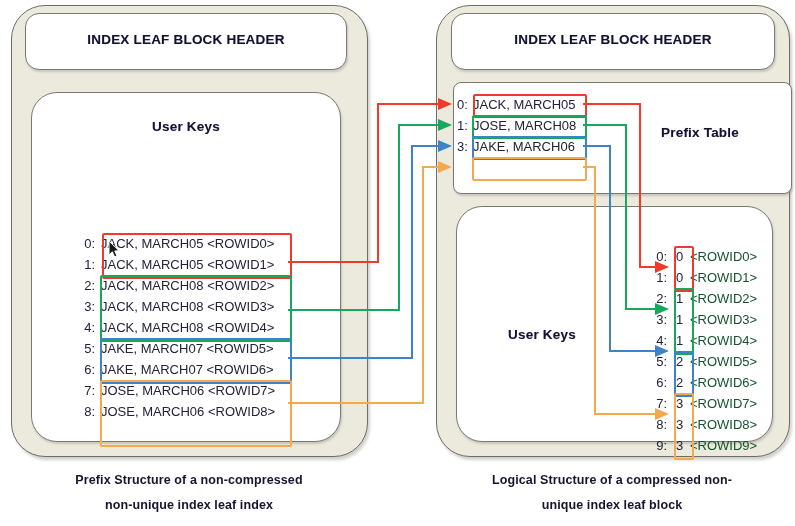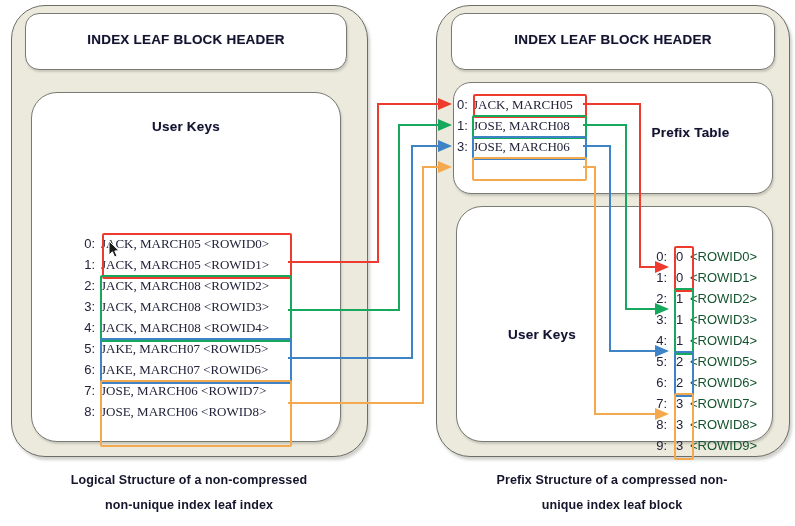--- a/index.html
+++ b/index.html
@@ -26,21 +26,21 @@
     position:absolute;
     background:#ffffff;
     border:1.4px solid #7a7a74;
     border-radius:14px;
     box-shadow:1px 2px 2px rgba(120,120,110,.30);
   }
 
   #hdr-left  {left:24px;top:13px;width:320px;height:55px;}
   #body-left {left:30px;top:92px;width:308px;height:348px;border-radius:26px;}
   #hdr-right {left:450px;top:13px;width:322px;height:55px;}
-  #ptab-right{left:452px;top:82px;width:318px;height:110px;border-radius:18px;}
+  #ptab-right{left:452px;top:82px;width:318px;height:110px;border-radius:8px;padding-left:19px;}
   #body-right{left:455px;top:206px;width:315px;height:234px;border-radius:26px;}
 
   .box-title{
     position:absolute;left:0;right:0;text-align:center;
     font-weight:bold;letter-spacing:.2px;color:#13132b;
     text-shadow:0 0 1px rgba(90,90,160,.45);
   }
   #hdr-left .box-title,#hdr-right .box-title{top:18px;font-size:13.5px;}
   #body-left .box-title{top:26px;font-size:13.5px;}
   #ptab-right .box-title{top:42px;left:155px;right:0;font-size:13.5px;}
@@ -54,21 +54,21 @@
 
   .row{
     height:21px;line-height:21px;white-space:nowrap;
     font-size:13px;color:#22223a;position:relative;
   }
   .row .idx{display:inline-block;text-align:right;}
   #rows-left .row .idx{width:16px;}
   #rows-prefix .row .idx{width:10px;}
   #rows-right .row .idx{width:16px;}
   .row .sep{display:inline-block;width:6px;}
-  .row .val{display:inline-block;font-family:Liberation Serif, serif;}
+  .row .val{display:inline-block;}
   #rows-right .row .pfx{display:inline-block;width:13px;text-align:center;}
   #rows-right .row .rid{display:inline-block;margin-left:4px;color:#14532d;}
 
   
   .grp{position:absolute;border:2px solid transparent;border-radius:2px;pointer-events:none;}
 
   
   #links{position:absolute;left:0;top:0;width:795px;height:526px;}
 
   
@@ -120,21 +120,21 @@
     <div class="box-title">INDEX LEAF BLOCK HEADER</div>
   </div>
 
   <div class="inner" id="ptab-right">
     <div class="box-title">Prefix Table</div>
   </div>
 
   <div class="rows" id="rows-prefix">
     <div class="row"><span class="idx">0:</span><span class="sep"></span><span class="val">JACK, MARCH05</span></div>
     <div class="row"><span class="idx">1:</span><span class="sep"></span><span class="val">JOSE, MARCH08</span></div>
-    <div class="row"><span class="idx">3:</span><span class="sep"></span><span class="val">JOSE, MARCH06</span></div>
+    <div class="row"><span class="idx">3:</span><span class="sep"></span><span class="val">JAKE, MARCH06</span></div>
   </div>
 
   <div class="grp" style="left:472px;top:94px;width:110px;height:20px;border-color:#ee3b2e;"></div>
   <div class="grp" style="left:471px;top:115px;width:111px;height:20px;border-color:#16a85d;"></div>
   <div class="grp" style="left:471px;top:136px;width:111px;height:20px;border-color:#3d83c6;"></div>
   <div class="grp" style="left:471px;top:157px;width:111px;height:20px;border-color:#f5a94f;"></div>
 
   <div class="inner" id="body-right">
     <div class="box-title">User Keys</div>
   </div>
@@ -178,25 +178,25 @@
     <path fill="none" stroke="#3d83c6" stroke-width="2" d="M287,358 L411,358 L411,146 L449,146" marker-end="url(#ah-blue)"></path>
     <path fill="none" stroke="#f5a94f" stroke-width="2" d="M287,403 L422,403 L422,167 L449,167" marker-end="url(#ah-orange)"></path>
 
     <path fill="none" stroke="#ee3b2e" stroke-width="2" d="M582,104 L639,104 L639,267 L666,267" marker-end="url(#ah-red)"></path>
     <path fill="none" stroke="#16a85d" stroke-width="2" d="M582,125 L625,125 L625,309 L666,309" marker-end="url(#ah-green)"></path>
     <path fill="none" stroke="#3d83c6" stroke-width="2" d="M582,146 L609,146 L609,351 L666,351" marker-end="url(#ah-blue)"></path>
     <path fill="none" stroke="#f5a94f" stroke-width="2" d="M582,167 L594,167 L594,414 L666,414" marker-end="url(#ah-orange)"></path>
   </svg>
 
   <div class="caption" id="cap-left">
-    <div>Logical Structure of a non-compressed</div>
+    <div>Prefix Structure of a non-compressed</div>
     <div>non-unique index leaf index</div>
   </div>
   <div class="caption" id="cap-right">
-    <div>Prefix Structure of a compressed non-</div>
+    <div>Logical Structure of a compressed non-</div>
     <div>unique index leaf block</div>
   </div>
 
   <svg id="cursor" viewBox="0 0 13 19">
     <path d="M1,1 L1,15 L4.4,11.8 L6.6,17 L9,16 L6.8,11 L11,10.7 z" fill="#1b1b1b" stroke="#ffffff" stroke-width="1"></path>
   </svg>
 
 </div>
 
 </body></html>

